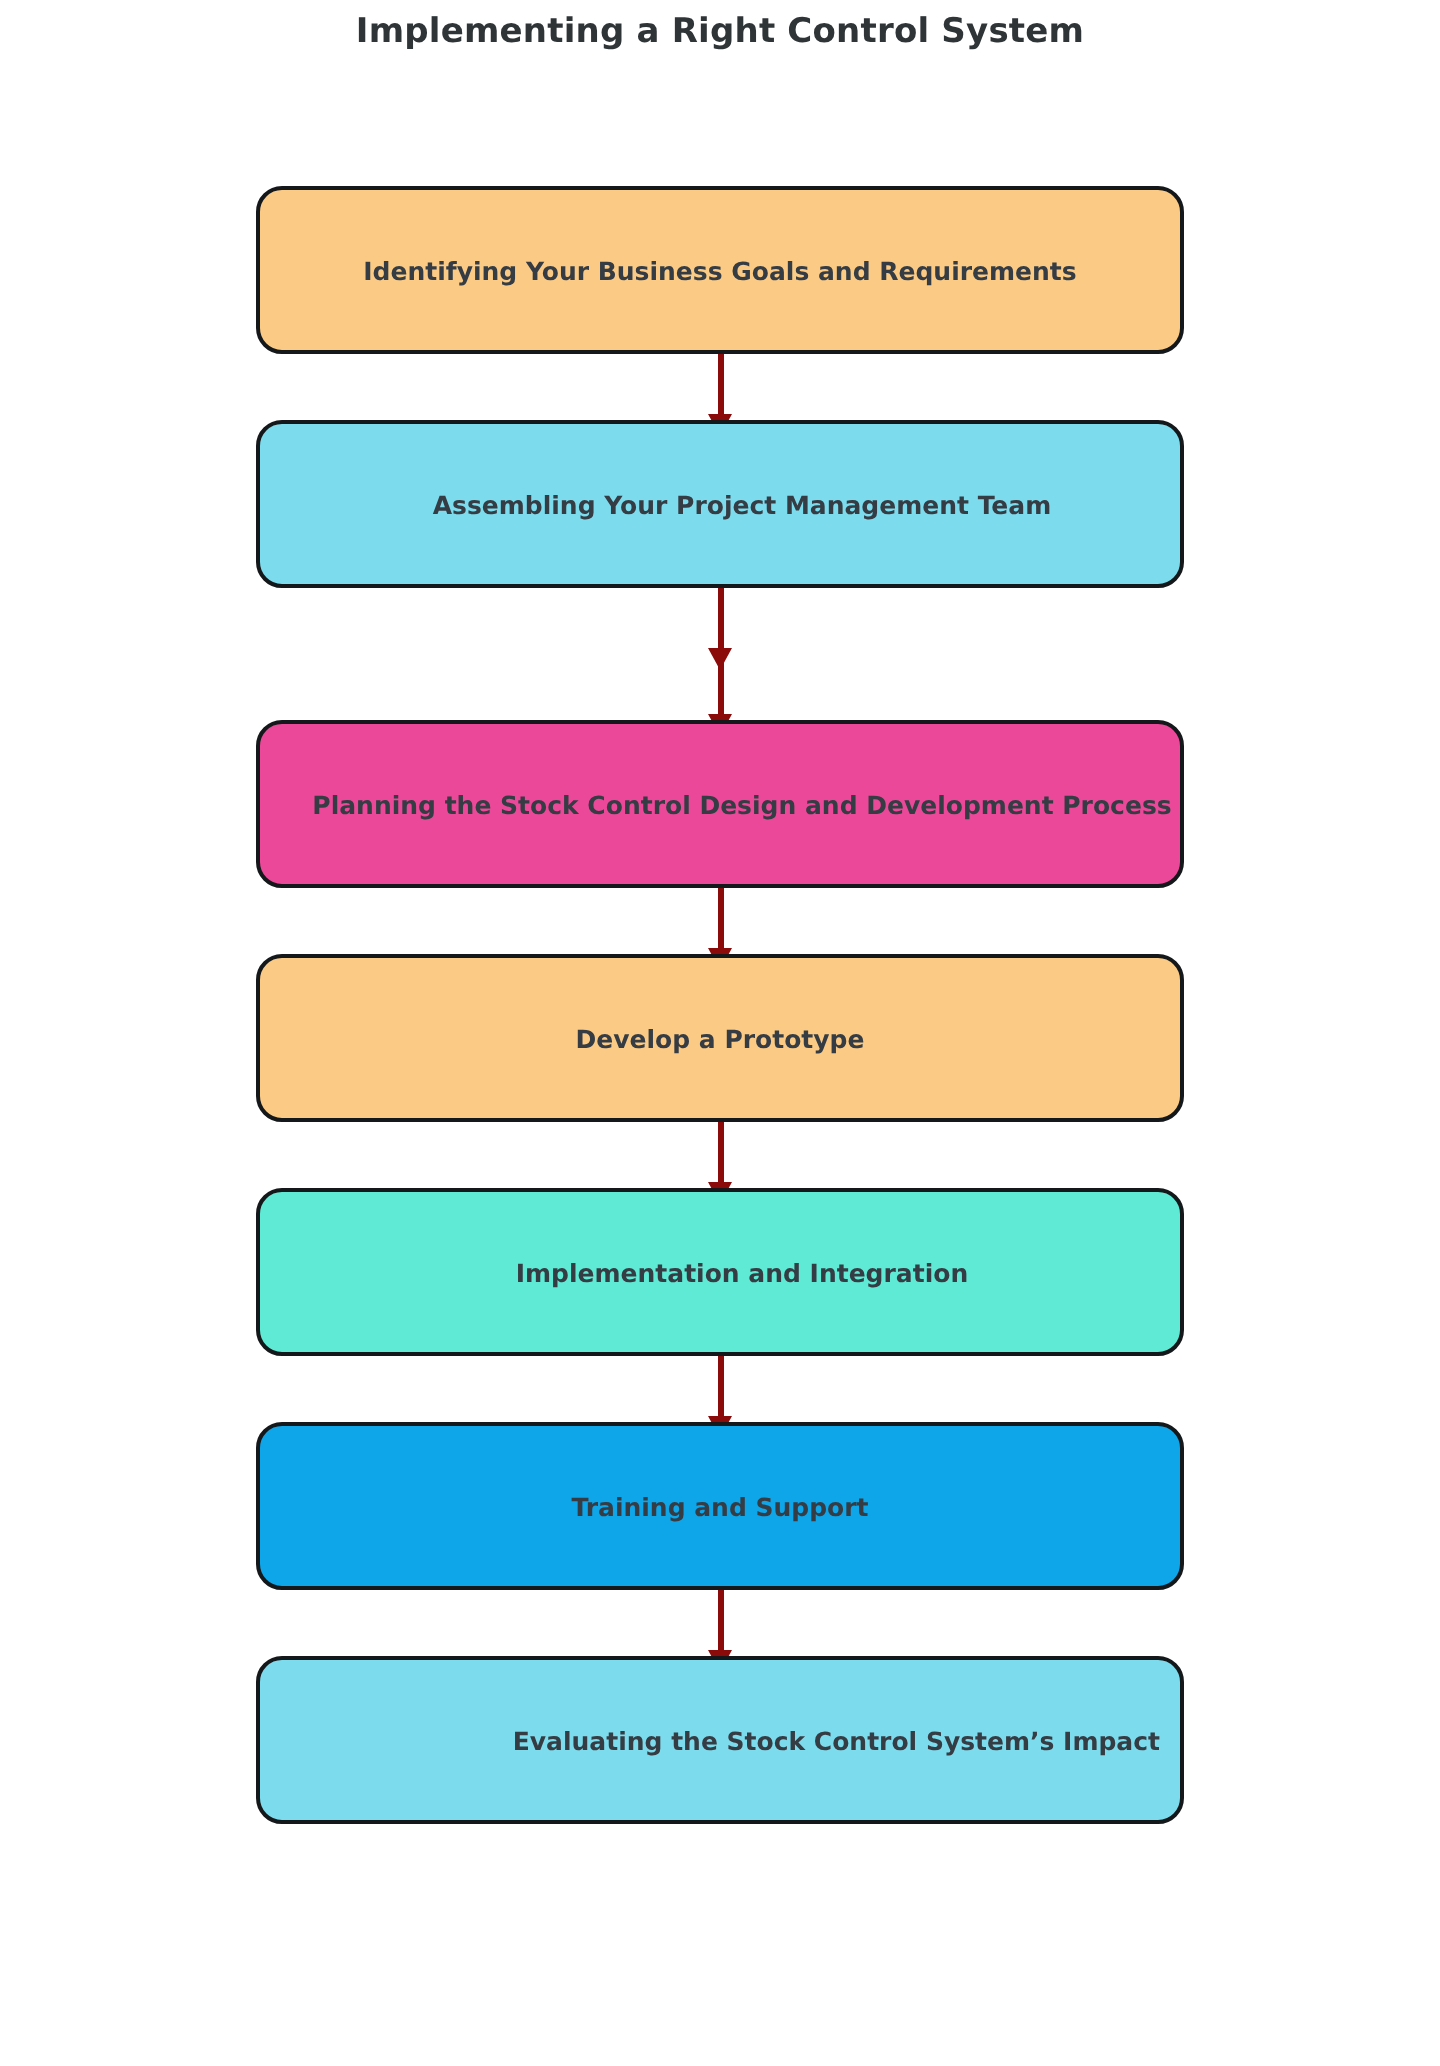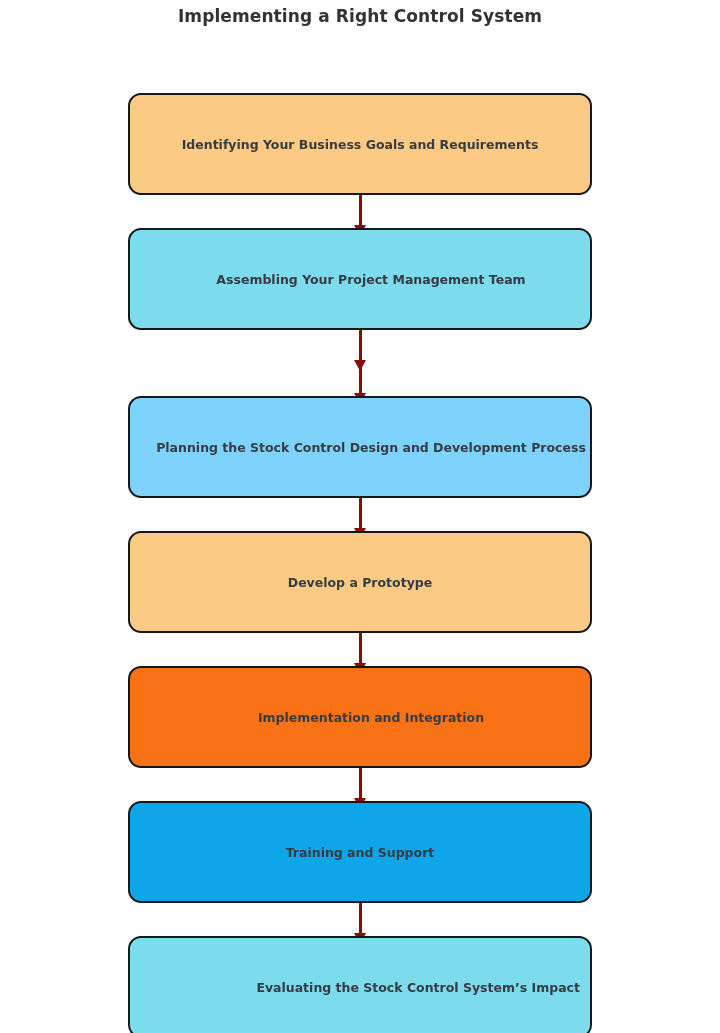--- a/index.html
+++ b/index.html
@@ -35,21 +35,21 @@
   }
 
   .node-wrap {
     position: relative;
   }
 
   .node {
     position: relative;
     box-sizing: border-box;
     width: 464px;
-    height: 102px;
+    height: 84px;
     border: 2px solid #15181a;
     border-radius: 13px;
     display: flex;
     align-items: center;
     justify-content: center;
     text-align: center;
     padding: 0 10px;
     z-index: 2;
   }
 
@@ -114,39 +114,39 @@
     </div>
     <div class="connector">
       <div class="shaft"></div>
       <div class="head"></div>
     </div>
     <div class="connector">
       <div class="shaft"></div>
       <div class="head"></div>
     </div>
     <div class="node-wrap">
-      <div class="node fill-cyan" style="background: #7dd3fc;">
+      <div class="node fill-cyan" style="background: #ec4899;">
         <span class="node-label">Planning the Stock Control Design and Development Process</span>
       </div>
     </div>
     <div class="connector">
       <div class="shaft"></div>
       <div class="head"></div>
     </div>
     <div class="node-wrap">
       <div class="node fill-orange" style="background: rgb(251, 203, 133);">
         <span class="node-label">Develop a Prototype</span>
       </div>
     </div>
     <div class="connector">
       <div class="shaft"></div>
       <div class="head"></div>
     </div>
     <div class="node-wrap">
-      <div class="node fill-cyan" style="background: #f97316; text-align: center;">
+      <div class="node fill-cyan" style="background: #5eead4; text-align: center;">
         <span class="node-label">Implementation and Integration</span>
       </div>
     </div>
     <div class="connector">
       <div class="shaft"></div>
       <div class="head"></div>
     </div>
     <div class="node-wrap">
       <div class="node fill-orange" style="background: #0ea5e9; text-align: center;">
         <span class="node-label">Training and Support</span>

